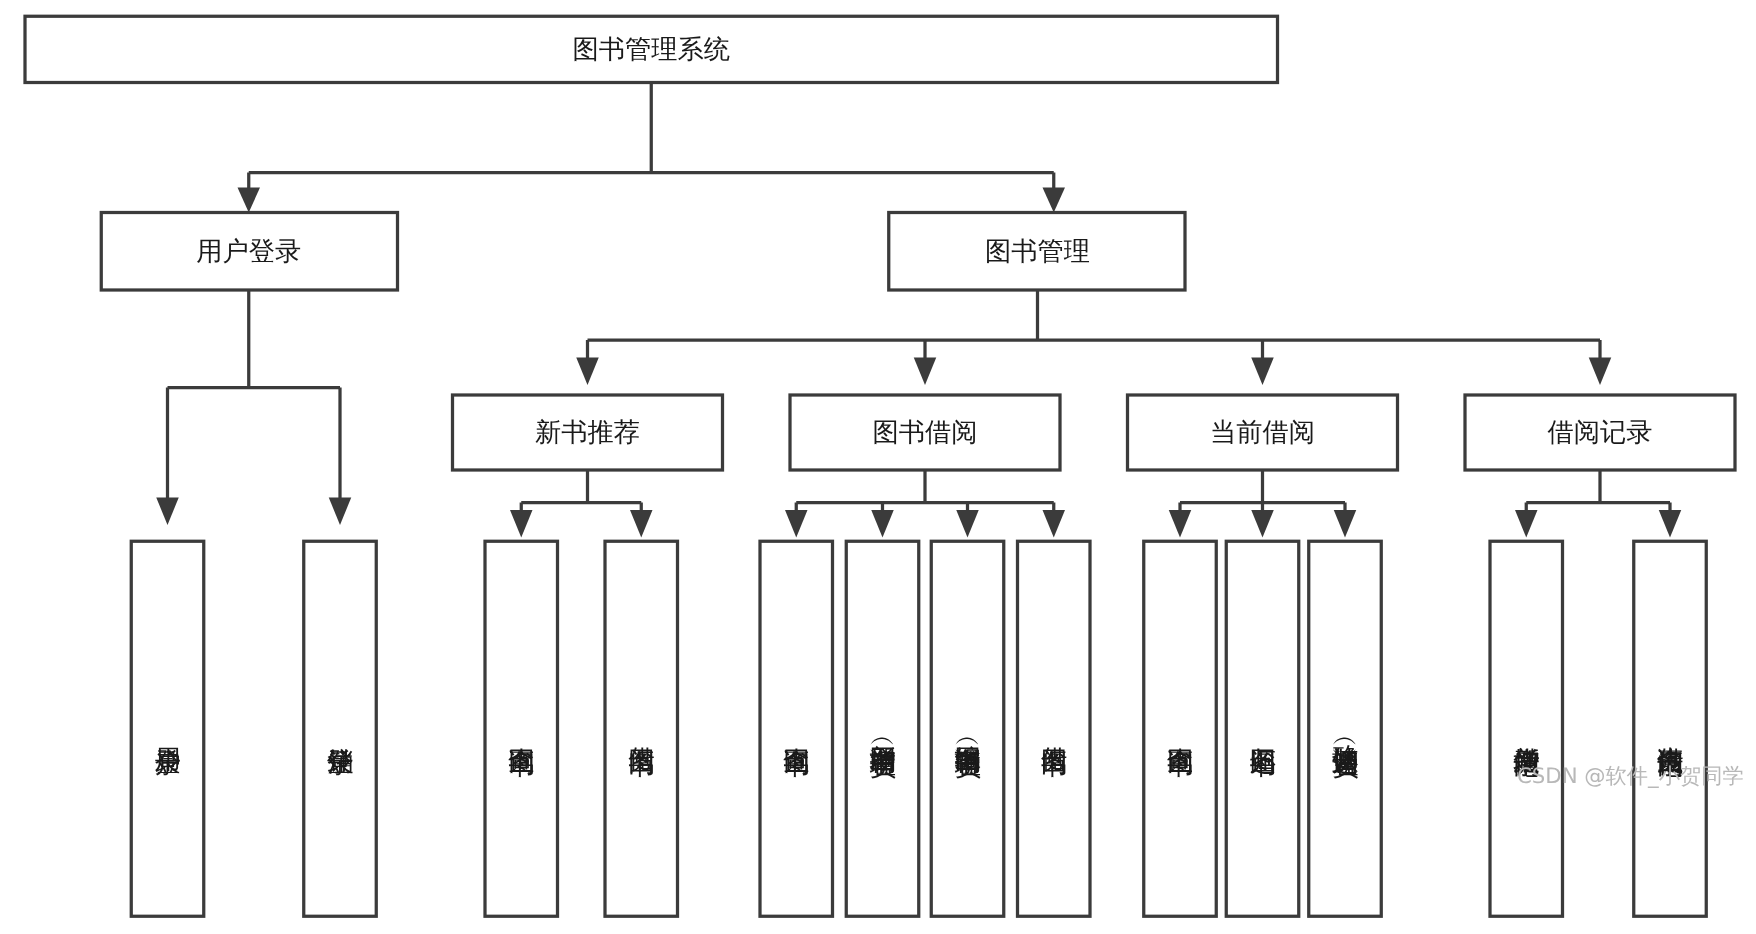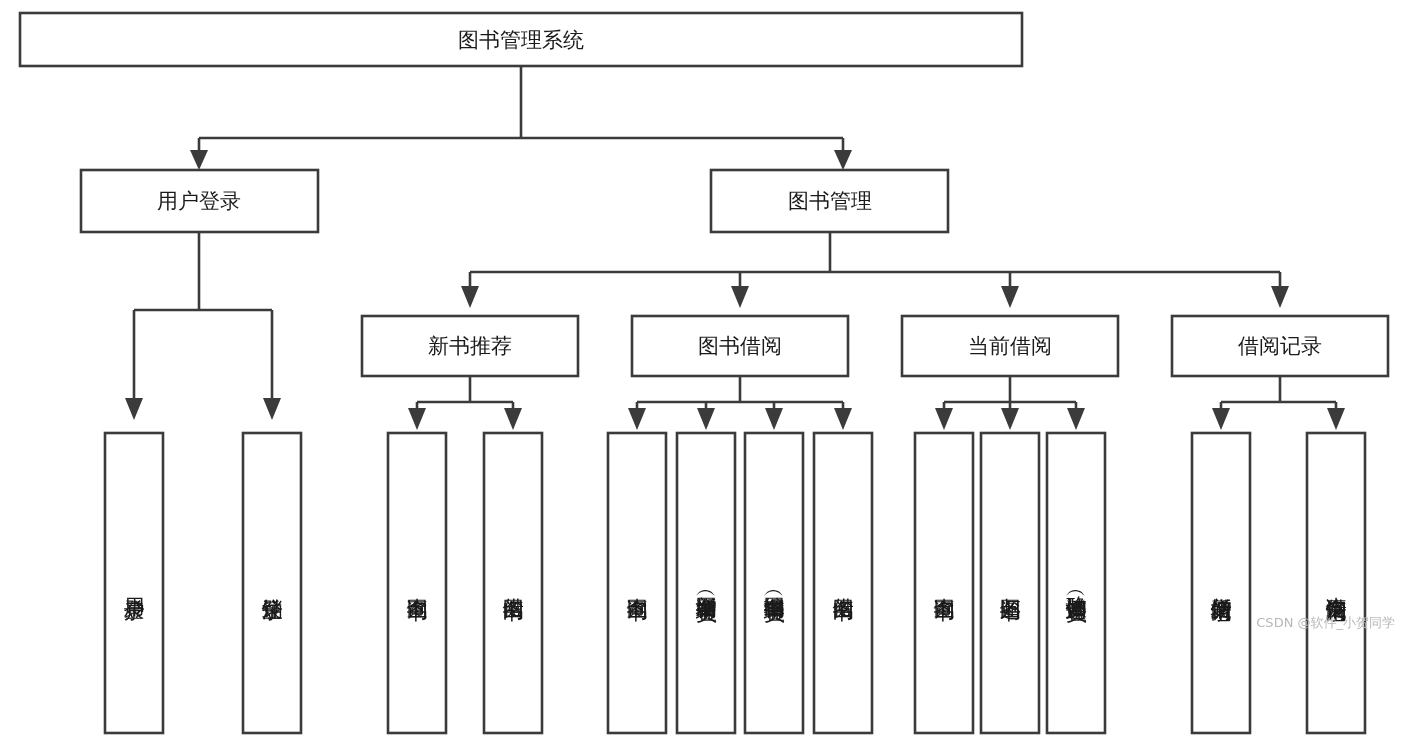--- a/index.html
+++ b/index.html
@@ -64,21 +64,21 @@
     justify-content: center;
     text-align: center;
     white-space: nowrap;
     pointer-events: none;
   }
   .watermark {
     position: absolute;
     right: 10px;
     bottom: 4px;
     font-family: "DejaVu Sans", "Liberation Sans", sans-serif;
-    font-size: 13px;
+    font-size: 17px;
     color: #b8b8b8;
     white-space: nowrap;
   }
 </style>
 </head>
 <body>
 
 <div id="diagram-root">
 
   <svg id="diagram-svg" viewBox="0 0 1405 747">

